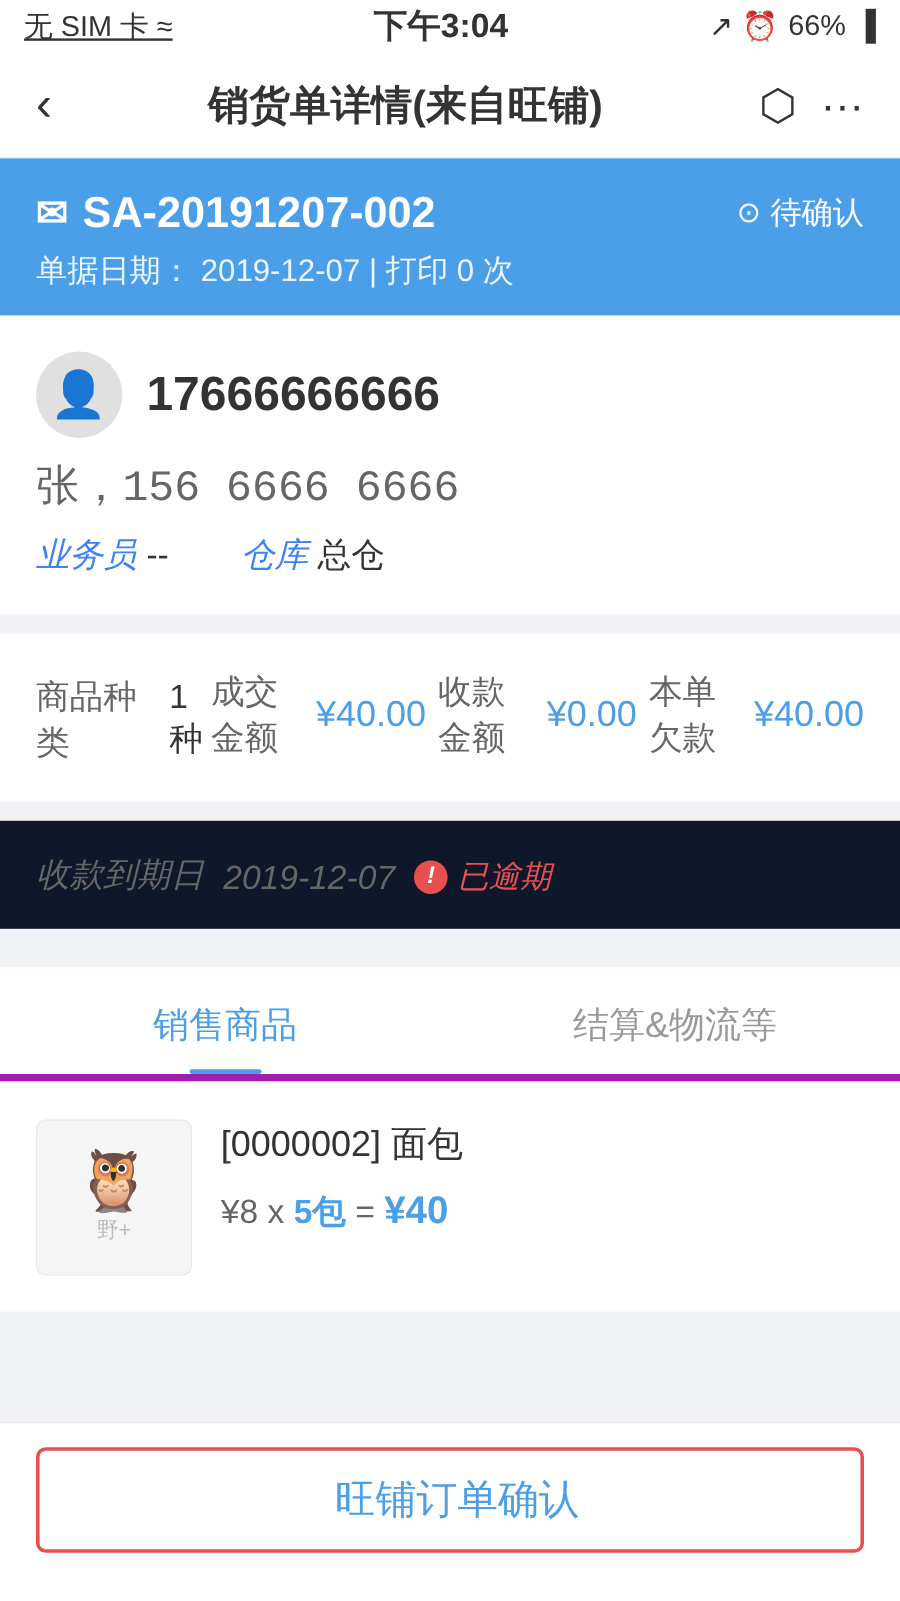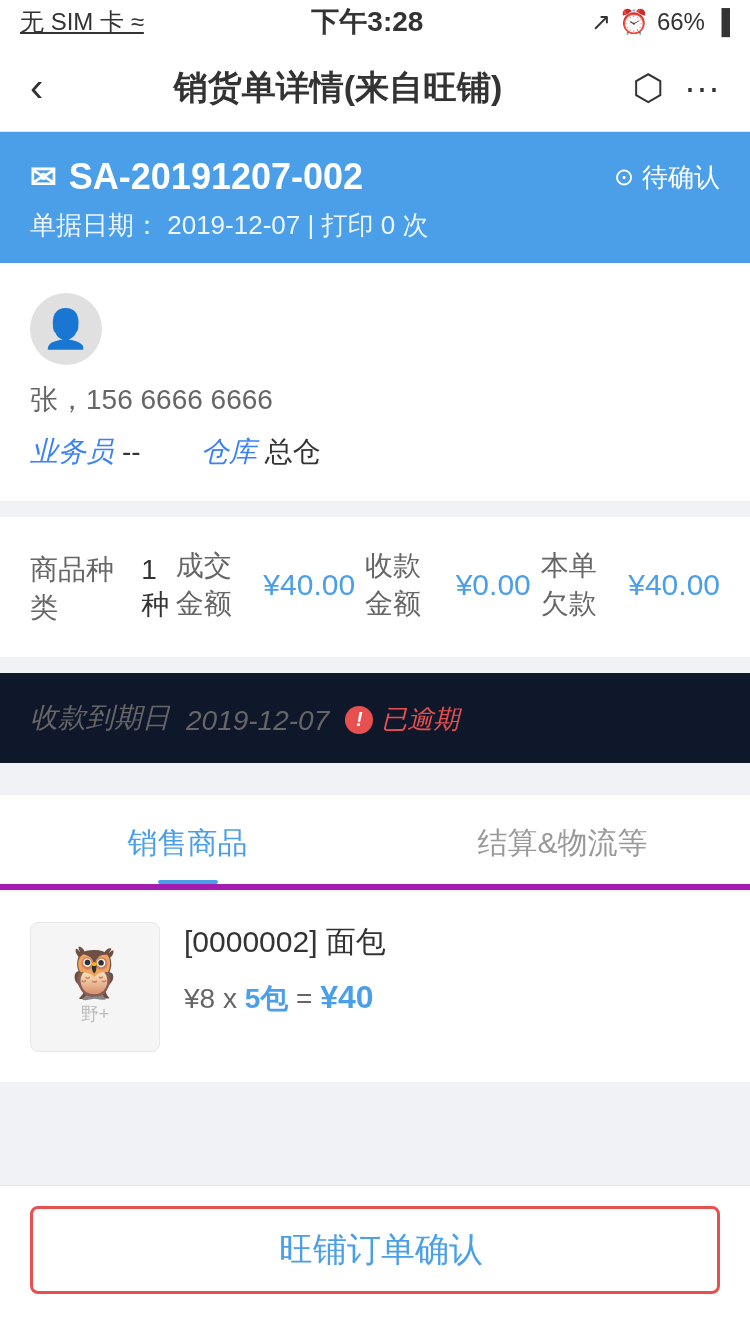--- a/index.html
+++ b/index.html
@@ -136,23 +136,24 @@
       font-size: 38px;
       color: #999;
       flex-shrink: 0;
     }
     .customer-name {
       font-size: 40px;
       font-weight: 600;
       color: #333;
     }
     .customer-detail {
-      font-size: 28px;
+      font-size: 36px;
       color: #666;
       margin-bottom: 14px;
+      font-family: Liberation Mono, monospace;
     }
     .customer-meta {
       display: flex;
       gap: 60px;
       font-size: 28px;
       color: #666;
     }
     .meta-item {
       display: flex;
       align-items: center;
@@ -350,21 +351,21 @@
       background: #f0f2f5;
     }
   </style>
 </head>
 <body>
 
 <div class="status-bar">
   <div class="status-left">
     <span>无 SIM 卡 ≈</span>
   </div>
-  <div class="status-center">下午3:28</div>
+  <div class="status-center">下午3:04</div>
   <div class="status-right">
     <span>↗</span>
     <span>⏰</span>
     <span>66%</span>
     <span>▐</span>
   </div>
 </div>
 
 <div class="nav-bar">
   <div class="nav-back">‹</div>
@@ -394,20 +395,21 @@
     <span> </span>
     <span>打印 0 次</span>
   </div>
 </div>
 
 <div class="info-card">
   <div class="customer-row">
     <div class="avatar">
       <span>👤</span>
     </div>
+    <div class="customer-name">17666666666</div>
   </div>
   <div class="customer-detail">张，156 6666 6666</div>
   <div class="customer-meta">
     <div class="meta-item">
       <span class="meta-label">业务员</span>
       <span class="meta-value">--</span>
     </div>
     <div class="meta-item">
       <span class="meta-label">仓库</span>
       <span class="meta-value">总仓</span>

